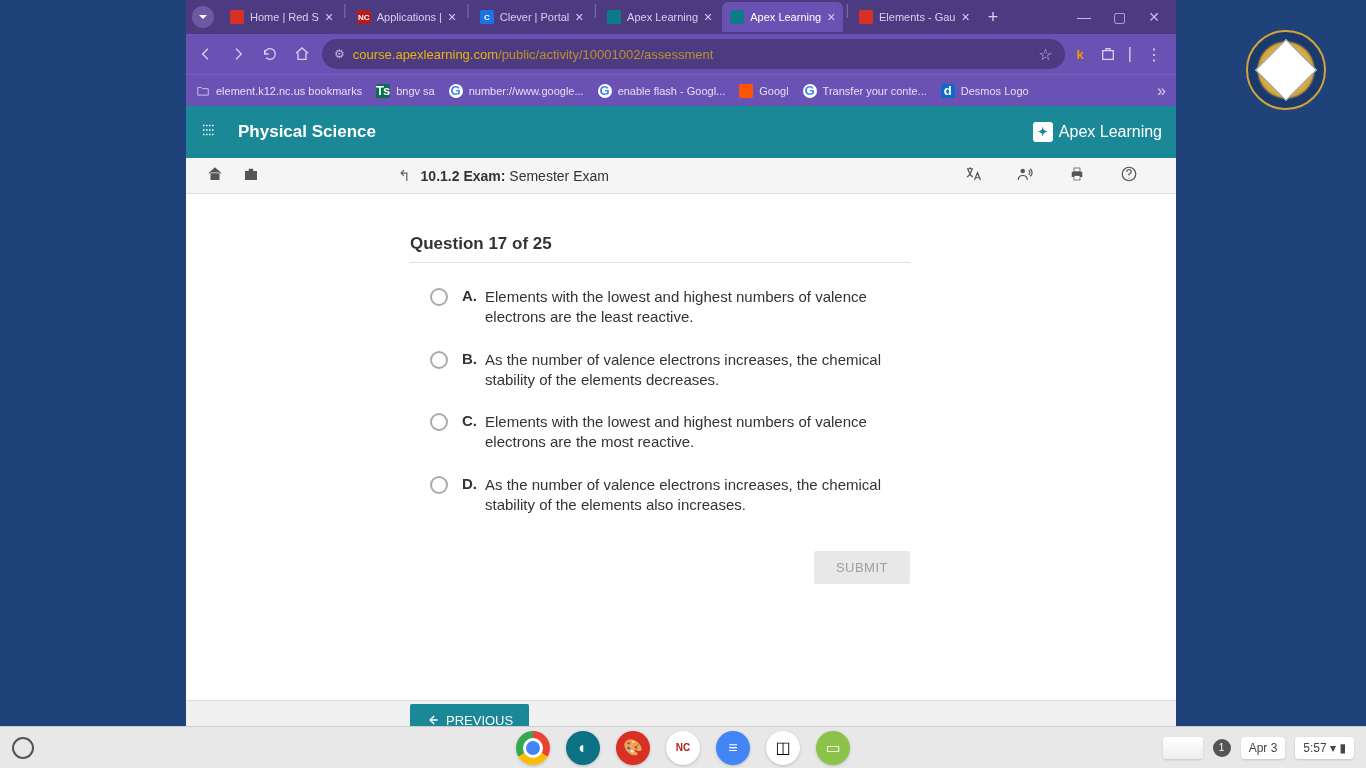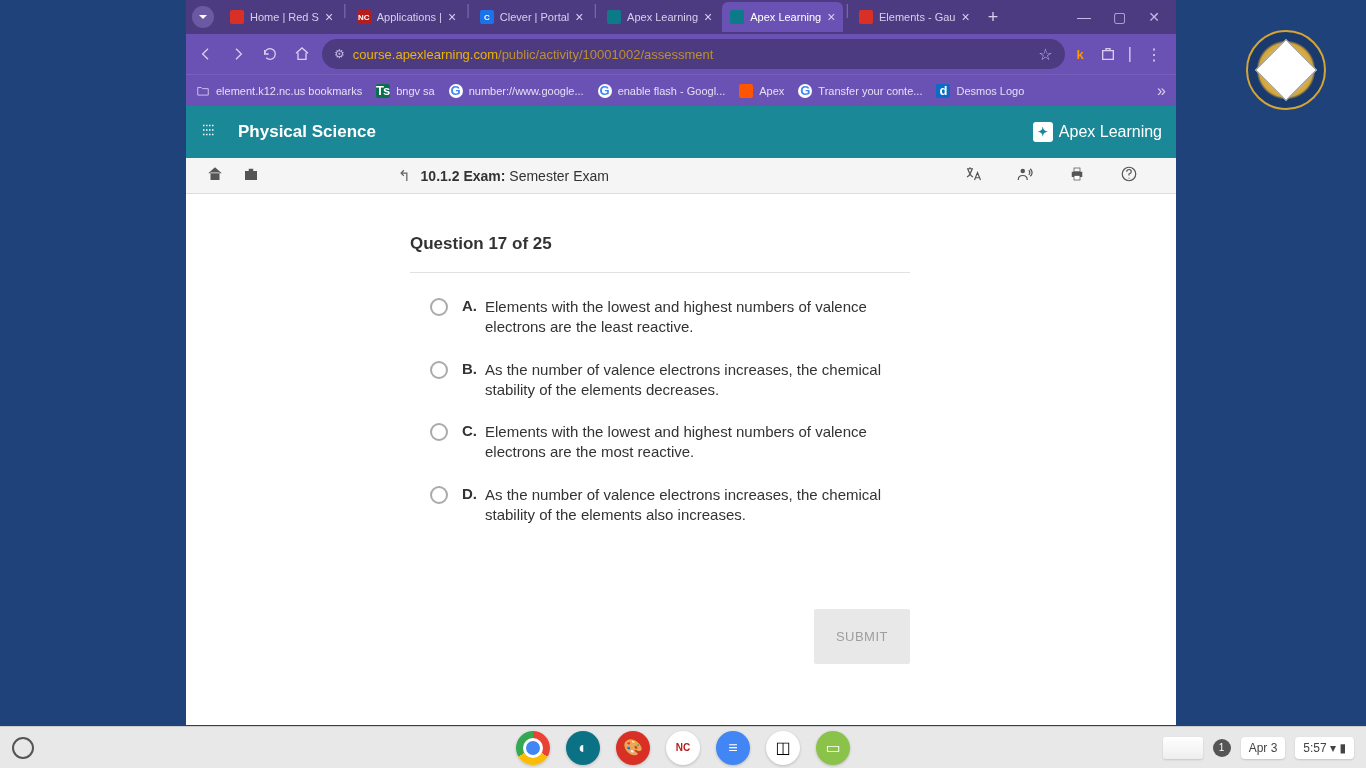--- a/index.html
+++ b/index.html
@@ -62,30 +62,30 @@
 .sub-icon { color: #555; margin-right: 18px; cursor: pointer; }
 .sub-icon svg { width: 18px; height: 18px; fill: currentColor; }
 .back-arrow { color: #666; margin-right: 10px; cursor: pointer; font-size: 15px; margin-left: 120px;}
 .sub-title { font-size: 14px; color: #333; }
 .sub-title b { font-weight: bold; }
 .sub-right { margin-left: auto; display: flex; gap: 16px; }
 
 
 .content { background: #fff; padding: 40px 0 20px 0; height: 506px; overflow: auto; }
 .question-wrap { width: 500px; margin-left: 224px; }
-.q-header { font-size: 17px; font-weight: bold; color: #333; margin-bottom: 18px; }
+.q-header { font-size: 17px; font-weight: bold; color: #333; margin-bottom: 8px; }
 .q-text { font-size: 15px; color: #333; line-height: 1.4; margin-bottom: 18px; }
 .q-hr { border: none; border-top: 1px solid #e0e0e0; margin-bottom: 24px; }
 .option { display: flex; gap: 14px; margin-bottom: 22px; padding-left: 20px; }
 .radio { width: 18px; height: 18px; border: 2px solid #aaa; border-radius: 50%; flex-shrink: 0; margin-top: 1px; cursor: pointer; }
 .opt-body { display: flex; gap: 8px; }
 .opt-letter { font-weight: bold; font-size: 15px; color: #333; }
 .opt-text { font-size: 15px; color: #333; line-height: 1.35; }
 .submit-row { display: flex; justify-content: flex-end; margin-top: 36px; }
-.submit-btn { background: #e8e8e8; color: #9e9e9e; border: none; padding: 20px 22px; font-size: 13px; font-weight: 500; letter-spacing: 0.5px; cursor: pointer; border-radius: 2px; margin-top: 48px; }
+.submit-btn { background: #e8e8e8; color: #9e9e9e; border: none; padding: 9px 22px; font-size: 13px; font-weight: 500; letter-spacing: 0.5px; cursor: pointer; border-radius: 2px; }
 
 
 .footer { background: #f0f0f0; height: 39px; display: flex; align-items: center; padding: 0 224px; border-top: 1px solid #ddd; }
 .prev-btn { background: #1a8896; color: #fff; border: none; padding: 9px 16px; font-size: 13px; display: flex; align-items: center; gap: 6px; cursor: pointer; border-radius: 2px; }
 
 
 .seal { position: absolute; right: 40px; top: 30px; width: 80px; height: 80px; border-radius: 50%; background: radial-gradient(circle, #f5e8a8 0%, #d4a435 50%, #1a3a6e 55%, #1a3a6e 100%); border: 2px solid #d4a435; display: flex; align-items: center; justify-content: center; }
 .seal-inner { width: 44px; height: 44px; background: #fff; transform: rotate(45deg); border: 1px solid #888; }
 
 
@@ -206,21 +206,21 @@
         <div class="bookmark">
           <span class="bm-icon bm-g">G</span>
           <span>number://www.google...</span>
         </div>
         <div class="bookmark">
           <span class="bm-icon bm-g">G</span>
           <span>enable flash - Googl...</span>
         </div>
         <div class="bookmark">
           <span class="bm-icon bm-sc"></span>
-          <span>Apex</span>
+          <span>Googl</span>
         </div>
         <div class="bookmark">
           <span class="bm-icon bm-g">G</span>
           <span>Transfer your conte...</span>
         </div>
         <div class="bookmark">
           <span class="bm-icon bm-dm">d</span>
           <span>Desmos Logo</span>
         </div>
       </div>
@@ -303,20 +303,28 @@
               <span class="opt-text">As the number of valence electrons increases, the chemical stability of the elements also increases.</span>
             </div>
           </div>
         </div>
       <div class="submit-row">
         <button class="submit-btn">SUBMIT</button>
       </div>
     </div>
   </div>
 
+  <div class="footer">
+    <button class="prev-btn">
+      <svg width="14" height="14" viewBox="0 0 24 24">
+          <path d="M14 5 L7 12 L14 19 M7 12 H20" stroke="#fff" stroke-width="2.5" fill="none"></path>
+        </svg>
+      <span>PREVIOUS</span>
+    </button>
+  </div>
 
 </div>
 
 <div class="seal">
   <div class="seal-inner"></div>
 </div>
 
 <div class="taskbar">
   <div class="tb-circle"></div>
   <div class="tb-center">

